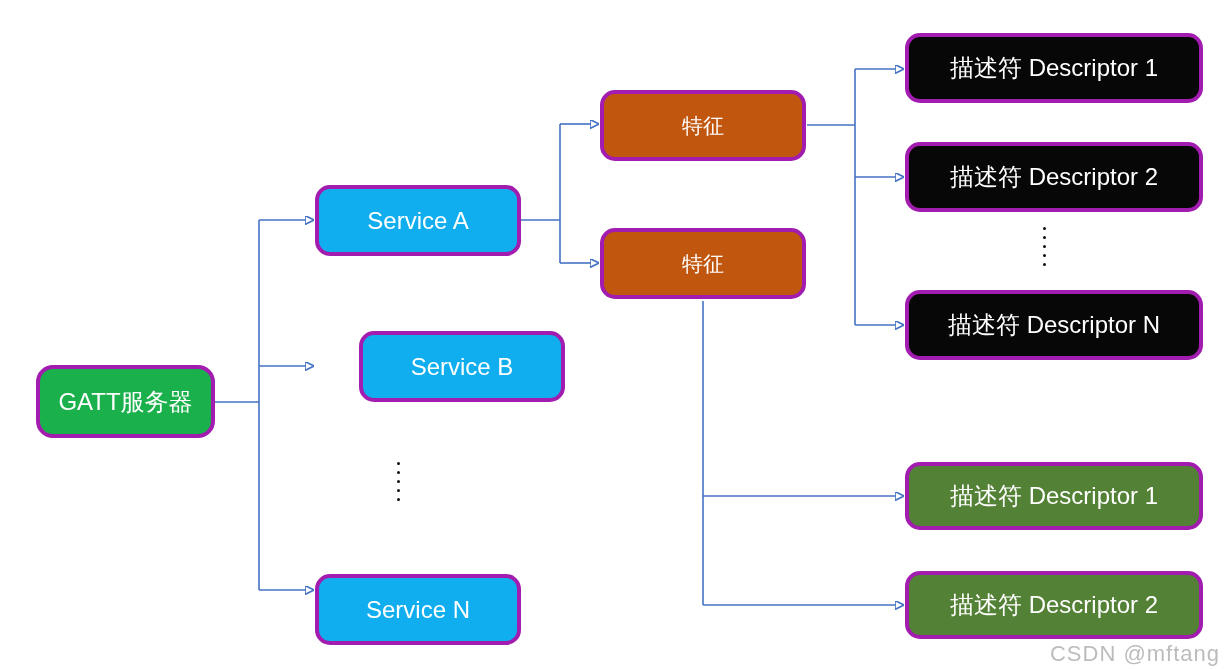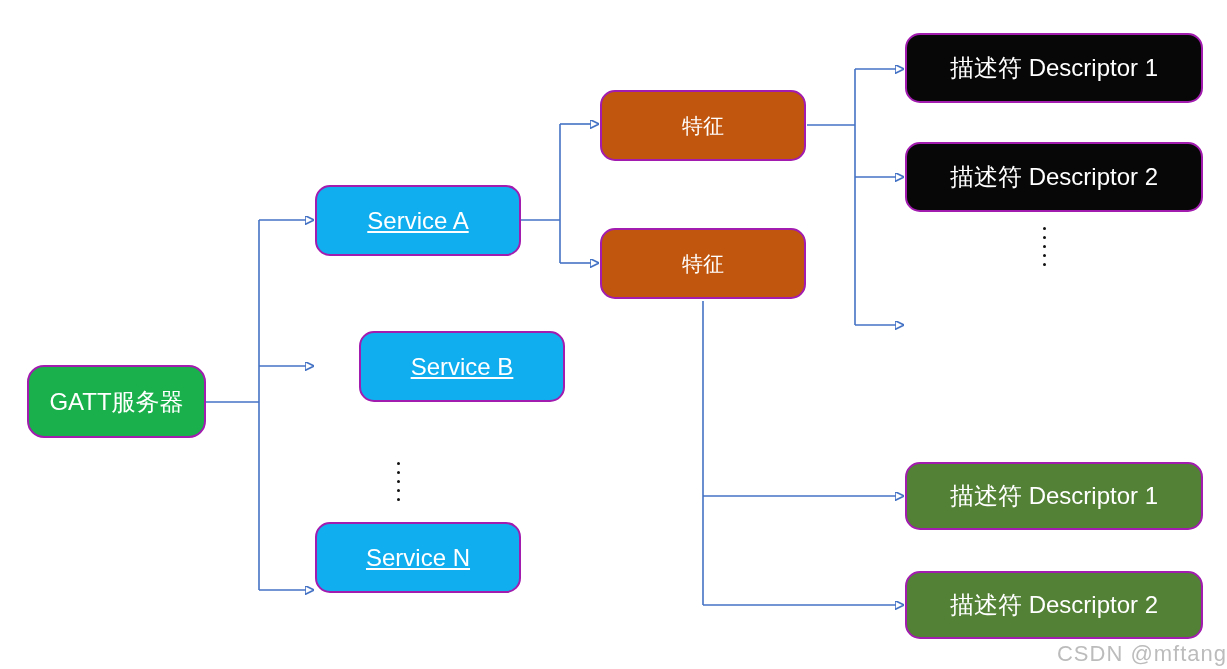--- a/index.html
+++ b/index.html
@@ -26,46 +26,45 @@
     stroke: #4472C4;
     stroke-width: 1.6;
     fill: none;
   }
   .node {
     position: absolute;
     display: flex;
     align-items: center;
     justify-content: center;
     color: #ffffff;
-    border: 2px solid #a21caf;
+    border: 4px solid #a21caf;
     border-radius: 15px;
     box-sizing: border-box;
     text-align: center;
     white-space: nowrap;
   }
   .root-node {
-    left: 27px;
+    left: 36px;
     top: 365px;
     width: 179px;
     height: 73px;
     background: #1AB14C;
     font-size: 24px;
     border-radius: 17px;
   }
   .svc {
     left: 315px;
     width: 206px;
     height: 71px;
     background: #10AEEE;
     font-size: 24px;
-    text-decoration: underline;
   }
   .svc-a { top: 185px; }
   .svc-b { top: 331px; margin-left: 44px; }
-  .svc-n { top: 522px; }
+  .svc-n { top: 574px; }
   .char {
     left: 600px;
     width: 206px;
     height: 71px;
     background: #C1570F;
     font-size: 21px;
     flex-direction: column;
     line-height: 27px;
   }
   .char-1 { top: 90px; }
@@ -93,21 +92,21 @@
   .vdots i {
     width: 3px;
     height: 3px;
     background: #111111;
     border-radius: 50%;
   }
   .dots-services { left: 397px; top: 462px; }
   .dots-desc { left: 1043px; top: 227px; }
   .watermark {
     position: absolute;
-    right: 0;
+    right: 7px;
     bottom: 2px;
     font-size: 22px;
     color: #BCBCBC;
     letter-spacing: 1px;
   }
 </style>
 </head>
 <body>
 
 <div class="canvas">
@@ -166,19 +165,20 @@
   <div class="node desc desc-black desc-b2">描述符 Descriptor 2</div>
 
   <div class="vdots dots-desc">
     <i></i>
       <i></i>
       <i></i>
       <i></i>
       <i></i>
   </div>
 
+  <div class="node desc desc-black desc-bn">描述符 Descriptor N</div>
 
   <div class="node desc desc-green desc-g1">描述符 Descriptor 1</div>
   <div class="node desc desc-green desc-g2">描述符 Descriptor 2</div>
 
   <div class="watermark">CSDN @mftang</div>
 
 </div>
 
 </body></html>

